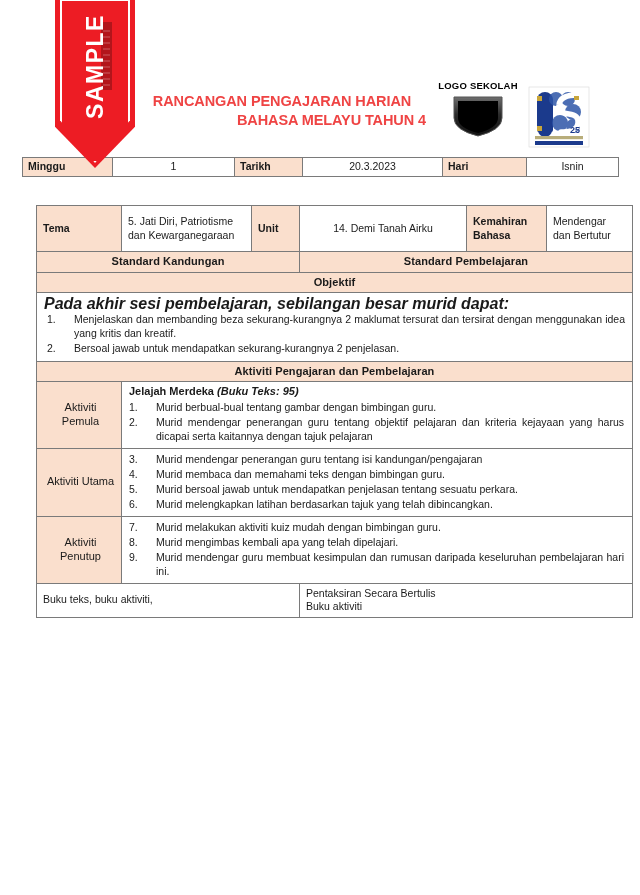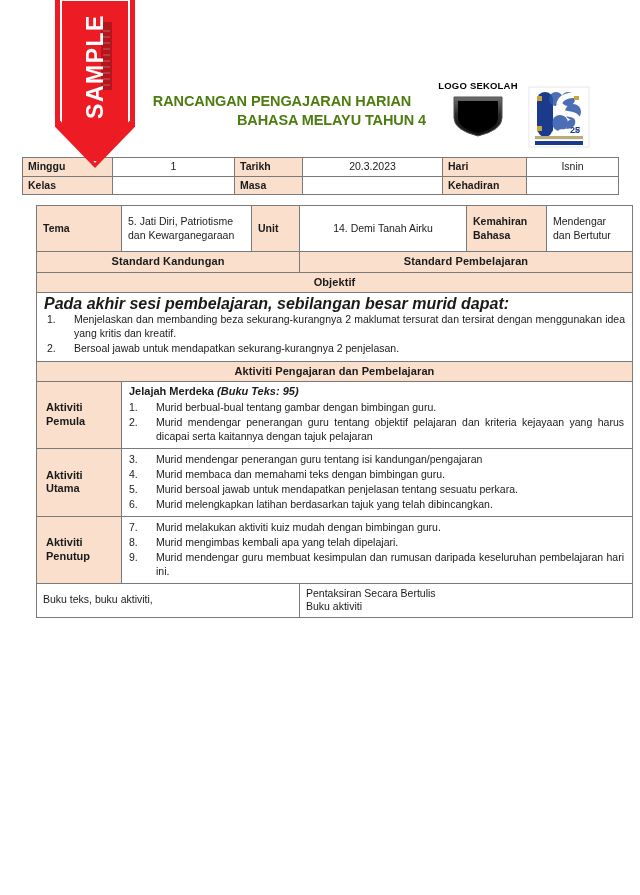--- a/index.html
+++ b/index.html
@@ -108,21 +108,21 @@
     left: 132px;
     top: 12px;
     width: 300px;
     text-align: center;
   }
   .title-line {
     font-size: 14.5px;
     font-weight: bold;
     line-height: 19px;
     letter-spacing: -0.1px;
-    color: #4d7c0f;
+    color: #ef4444;
     white-space: nowrap;
   }
   .title-line.l2 {
     text-align: right;
     padding-right: 6px;
   }
 
   .logo-school {
     position: absolute;
     left: 432px;
@@ -222,22 +222,22 @@
   }
   ol.numlist li .num {
     position: absolute;
     left: 3px;
     top: 0;
     width: 16px;
     text-align: left;
   }
 
   .act-label {
-    font-weight: bold;
-    text-align: left;
+    font-weight: normal;
+    text-align: center;
     font-size: 11px;
     background: #fadfcd !important;
     width: 120px;
     padding-left: 9px !important;
     margin-left: 32px;
   }
   .act-body { padding: 3px 8px 4px 4px !important; }
   .act-title {
     font-weight: bold;
     font-size: 11px;
@@ -340,28 +340,20 @@
     </colgroup>
     <tbody>
       <tr>
         <td class="hd">Minggu</td>
         <td class="ctr">1</td>
         <td class="hd">Tarikh</td>
         <td class="ctr">20.3.2023</td>
         <td class="hd">Hari</td>
         <td class="ctr">Isnin</td>
       </tr>
-      <tr>
-        <td class="hd">Kelas</td>
-        <td class="ctr"></td>
-        <td class="hd">Masa</td>
-        <td class="ctr"></td>
-        <td class="hd">Kehadiran</td>
-        <td class="ctr"></td>
-      </tr>
     </tbody>
   </table>
 
   <table class="tbl" id="table-main">
     <colgroup>
       <col style="width:85px">
       <col style="width:130px">
       <col style="width:48px">
       <col style="width:167px">
       <col style="width:80px">

